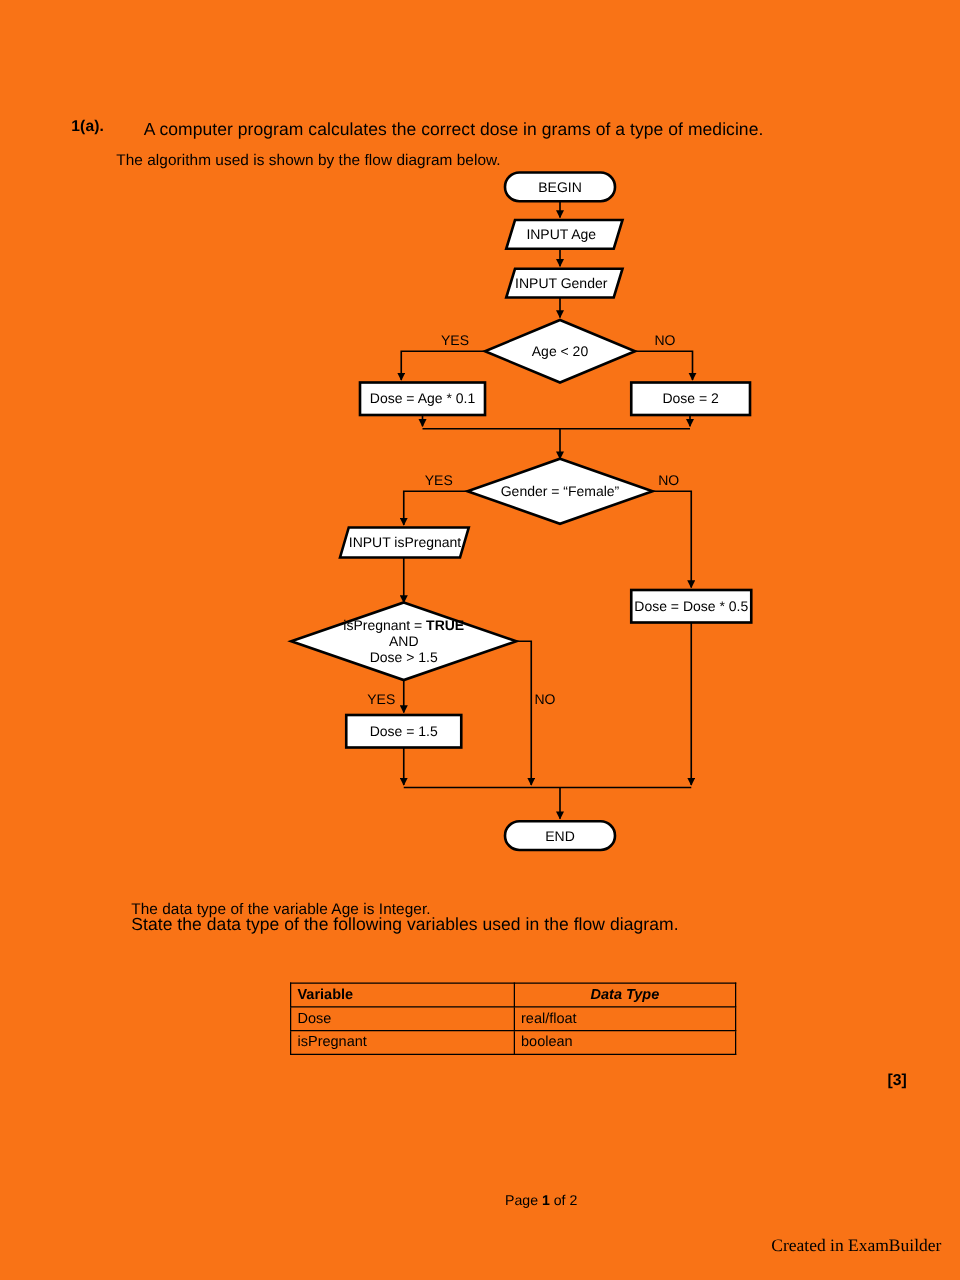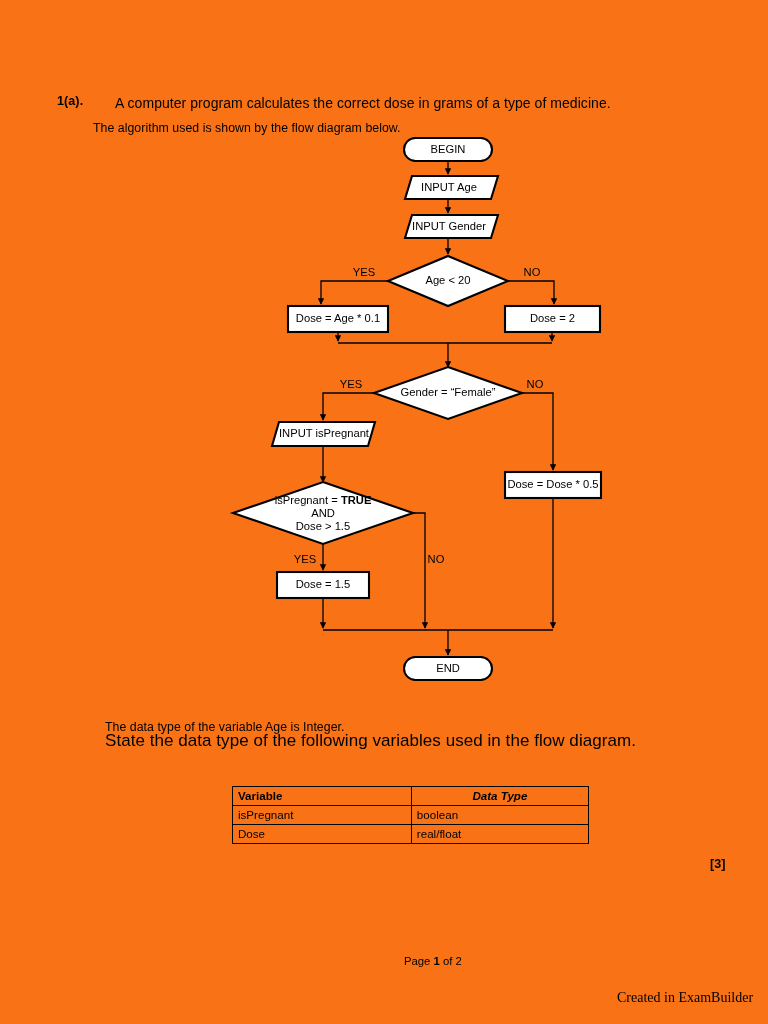--- a/index.html
+++ b/index.html
@@ -54,21 +54,21 @@
     left: 105px;
     top: 720px;
     font-size: 12.3px;
     letter-spacing: 0.05px;
     white-space: nowrap;
   }
   .q-line4 {
     position: absolute;
     left: 105px;
     top: 731px;
-    font-size: 17px;
+    font-size: 14px;
     letter-spacing: 0.05px;
     white-space: nowrap;
   }
 
   
   #flow-svg {
     position: absolute;
     left: 220px;
     top: 130px;
   }
@@ -250,27 +250,27 @@
 
   <table class="data-table">
     <thead>
       <tr>
         <th class="col-var">Variable</th>
         <th class="col-type">Data Type</th>
       </tr>
     </thead>
     <tbody>
       <tr>
+        <td class="col-var">Dose</td>
+        <td class="col-type">real/float</td>
+      </tr>
+      <tr>
         <td class="col-var">isPregnant</td>
         <td class="col-type">boolean</td>
       </tr>
-      <tr>
-        <td class="col-var">Dose</td>
-        <td class="col-type">real/float</td>
-      </tr>
     </tbody>
   </table>
 
   <div class="marks">[3]</div>
 
   <div class="footer-page"><span>Page </span><b>1</b><span> of 2</span></div>
   <div class="footer-created">Created in ExamBuilder</div>
 
 </div>
 

